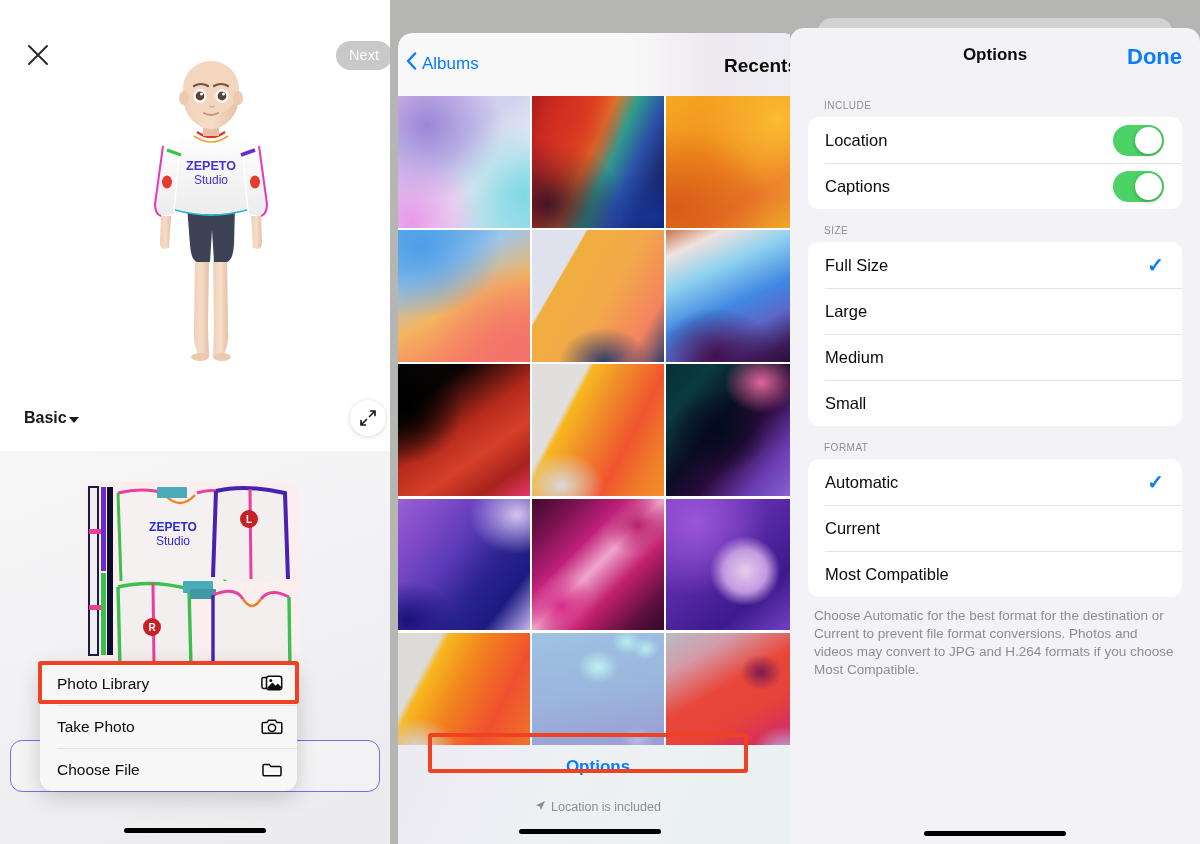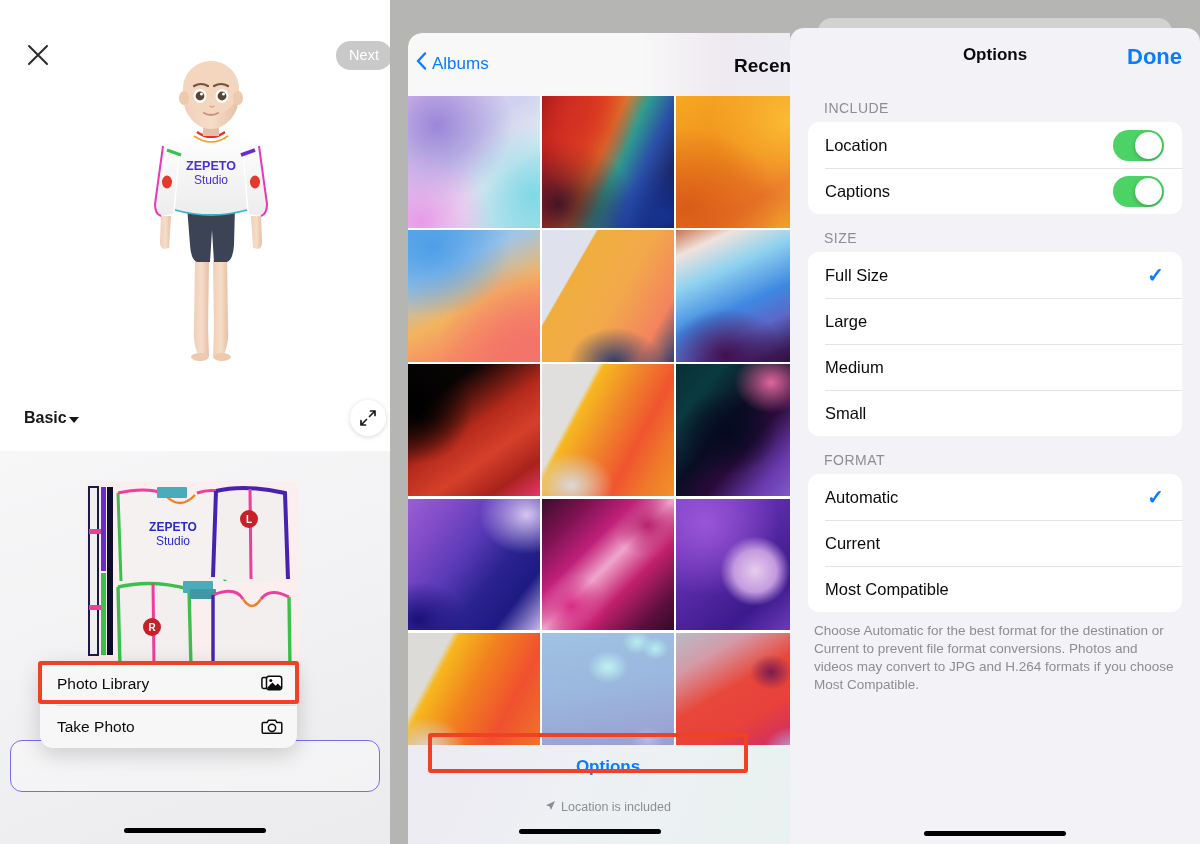--- a/index.html
+++ b/index.html
@@ -115,21 +115,21 @@
   }
 
   
   .panel-mid {
     position: relative; width: 400px; height: 844px;
     flex: 0 0 400px;
     background: #b5b6b3;
     overflow: hidden;
   }
   .mid-sheet {
-    position: absolute; left: 18px; top: 33px; width: 400px; height: 811px;
+    position: absolute; left: 8px; top: 33px; width: 400px; height: 811px;
     border-radius: 14px 14px 0 0;
     overflow: hidden;
     background: #4d7c0f;
   }
   .mid-navbar {
     position: relative; height: 63px;
     background: linear-gradient(to right,#f8f8f9 0%,#f8f8f8 58%,#efe9f0 78%,#eceef4 100%);
     display: flex; align-items: center;
   }
   .nav-back {
@@ -192,21 +192,21 @@
   .opt-title {
     position: absolute; left: 0; right: 0; top: 17px; text-align: center;
     font-size: 17px; font-weight: 700; color: #0b0b0c;
   }
   .opt-done {
     position: absolute; right: 18px; top: 16px;
     font-size: 22px; font-weight: 700; color: #0a7cff; cursor: pointer;
   }
   .sec-header {
     padding: 16px 0 6px 34px;
-    font-size: 14px; letter-spacing: .5px; color: #8d8d92;
+    font-size: 10px; letter-spacing: .5px; color: #8d8d92;
     text-transform: uppercase;
   }
   .card {
     margin: 0 18px; background: #ffffff; border-radius: 11px; overflow: hidden;
   }
   .row {
     position: relative; height: 46px;
     display: flex; align-items: center; justify-content: space-between;
     padding: 0 18px 0 17px;
     font-size: 16.5px; color: #0b0b0c; cursor: pointer;
@@ -394,20 +394,28 @@
         </div>
         <div class="menu-item">
           <span>Take Photo</span>
           <span class="mi-icon">
             <svg width="22" height="18" viewBox="0 0 22 18">
               <path d="M2.4 4.4 L6.2 4.4 L7.6 2.2 L14.4 2.2 L15.8 4.4 L19.6 4.4 Q20.8 4.4 20.8 5.7 L20.8 14 Q20.8 15.3 19.6 15.3 L2.4 15.3 Q1.2 15.3 1.2 14 L1.2 5.7 Q1.2 4.4 2.4 4.4 Z" fill="none" stroke="#0b0b0c" stroke-width="1.5" stroke-linejoin="round"></path>
               <circle cx="11" cy="9.8" r="3.6" fill="none" stroke="#0b0b0c" stroke-width="1.5"></circle>
             </svg>
           </span>
         </div>
+        <div class="menu-item">
+          <span>Choose File</span>
+          <span class="mi-icon">
+            <svg width="22" height="18" viewBox="0 0 22 18">
+              <path d="M2 4.6 Q2 3.4 3.2 3.4 L8.2 3.4 L9.8 5.4 L18.8 5.4 Q20 5.4 20 6.6 L20 13.6 Q20 14.8 18.8 14.8 L3.2 14.8 Q2 14.8 2 13.6 Z" fill="none" stroke="#0b0b0c" stroke-width="1.5" stroke-linejoin="round"></path>
+            </svg>
+          </span>
+        </div>
       </div>
     </div>
 
     <div class="hl-red hl-photo-library"></div>
     <div class="home-bar-left"></div>
   </div>
 
   <div class="panel-mid">
     <div class="mid-sheet">
 

